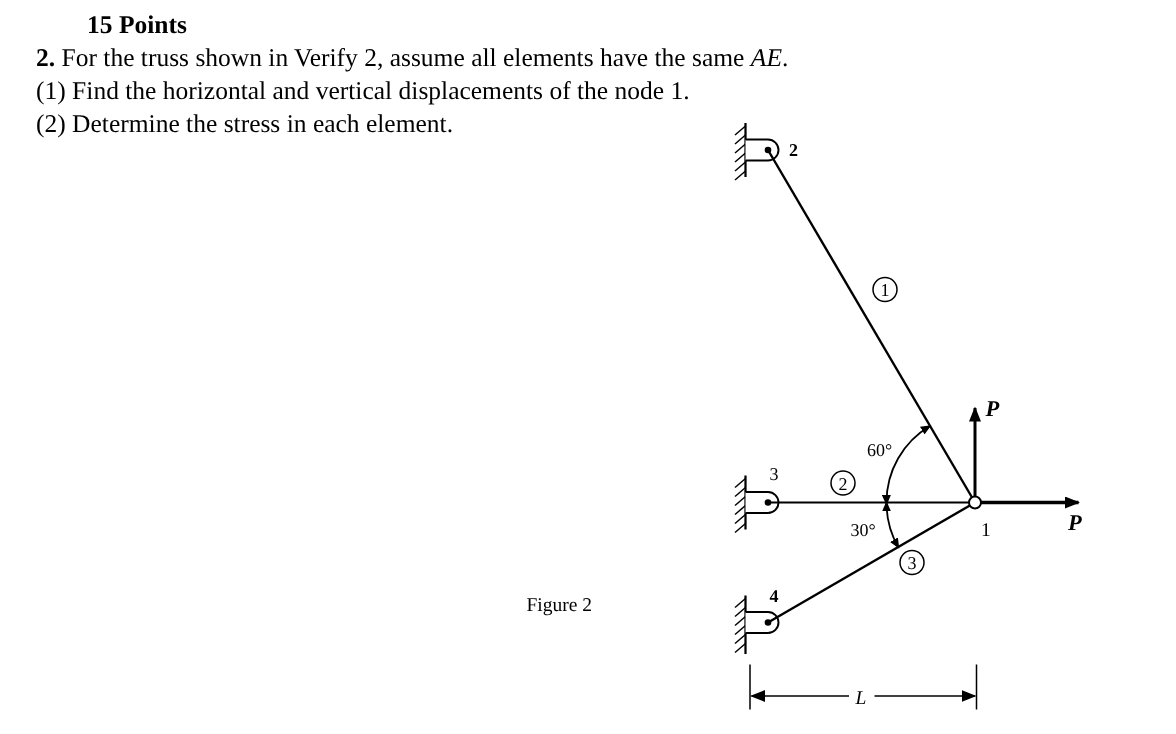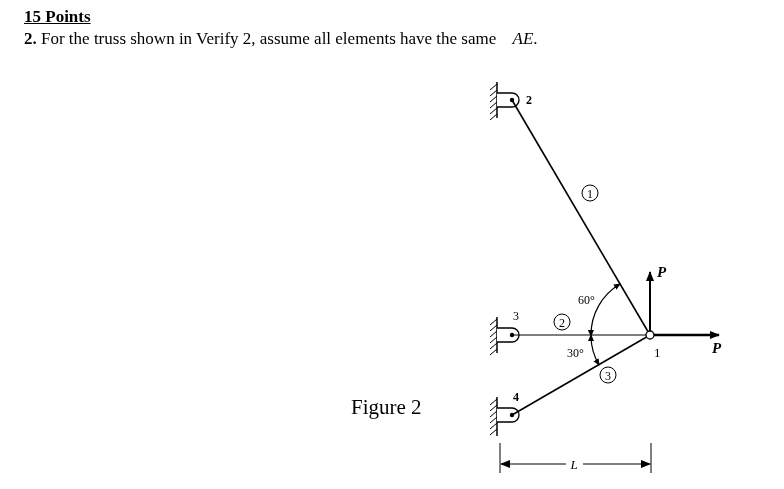--- a/index.html
+++ b/index.html
@@ -1,32 +1,34 @@
 <!DOCTYPE html>
 <html><head>
   <meta charset="utf-8">
   <style>
     html, body { margin: 0; padding: 0; background: #ffffff; }
     body { width: 784px; height: 489px; position: relative; overflow: hidden;
       font-family: "Liberation Serif", "DejaVu Serif", serif; color: #000; }
     .text-block { position: absolute; left: 24px; top: 6px; font-size: 17px; line-height: 22px; }
-    .heading { font-weight: bold; text-decoration: underline; display: block; }
+    .heading { font-weight: bold; display: block; margin-left: 34px; }
     .line { display: block; white-space: nowrap; }
     .bold { font-weight: bold; }
-    .ital { font-style: italic; margin-left: 12px; }
-    .fig-caption { position: absolute; left: 351px; top: 395px; font-size: 21px; }
+    .ital { font-style: italic; }
+    .fig-caption { position: absolute; left: 351px; top: 395px; font-size: 13px; }
     svg { position: absolute; left: 0; top: 0; }
     .lbl { font-family: "Liberation Serif", "DejaVu Serif", serif; fill: #000; }
   </style>
 </head>
 <body>
 
 <div class="text-block">
   <span class="heading">15 Points</span>
   <span class="line"><span class="bold">2.</span><span> For the truss shown in Verify 2, assume all elements have the same </span><span class="ital">AE</span><span>.</span></span>
+  <span class="line">(1) Find the horizontal and vertical displacements of the node 1.</span>
+  <span class="line">(2) Determine the stress in each element.</span>
 </div>
 
 <div class="fig-caption">Figure 2</div>
 
 <svg width="784" height="489" viewBox="0 0 784 489">
   <defs>
     <marker id="arrow" markerWidth="10" markerHeight="8" refX="9" refY="4" orient="auto" markerUnits="userSpaceOnUse">
       <path d="M0,0 L10,4 L0,8 Z" fill="#000"></path>
     </marker>
     <marker id="arrowSmall" markerWidth="7" markerHeight="6" refX="6" refY="3" orient="auto" markerUnits="userSpaceOnUse">

